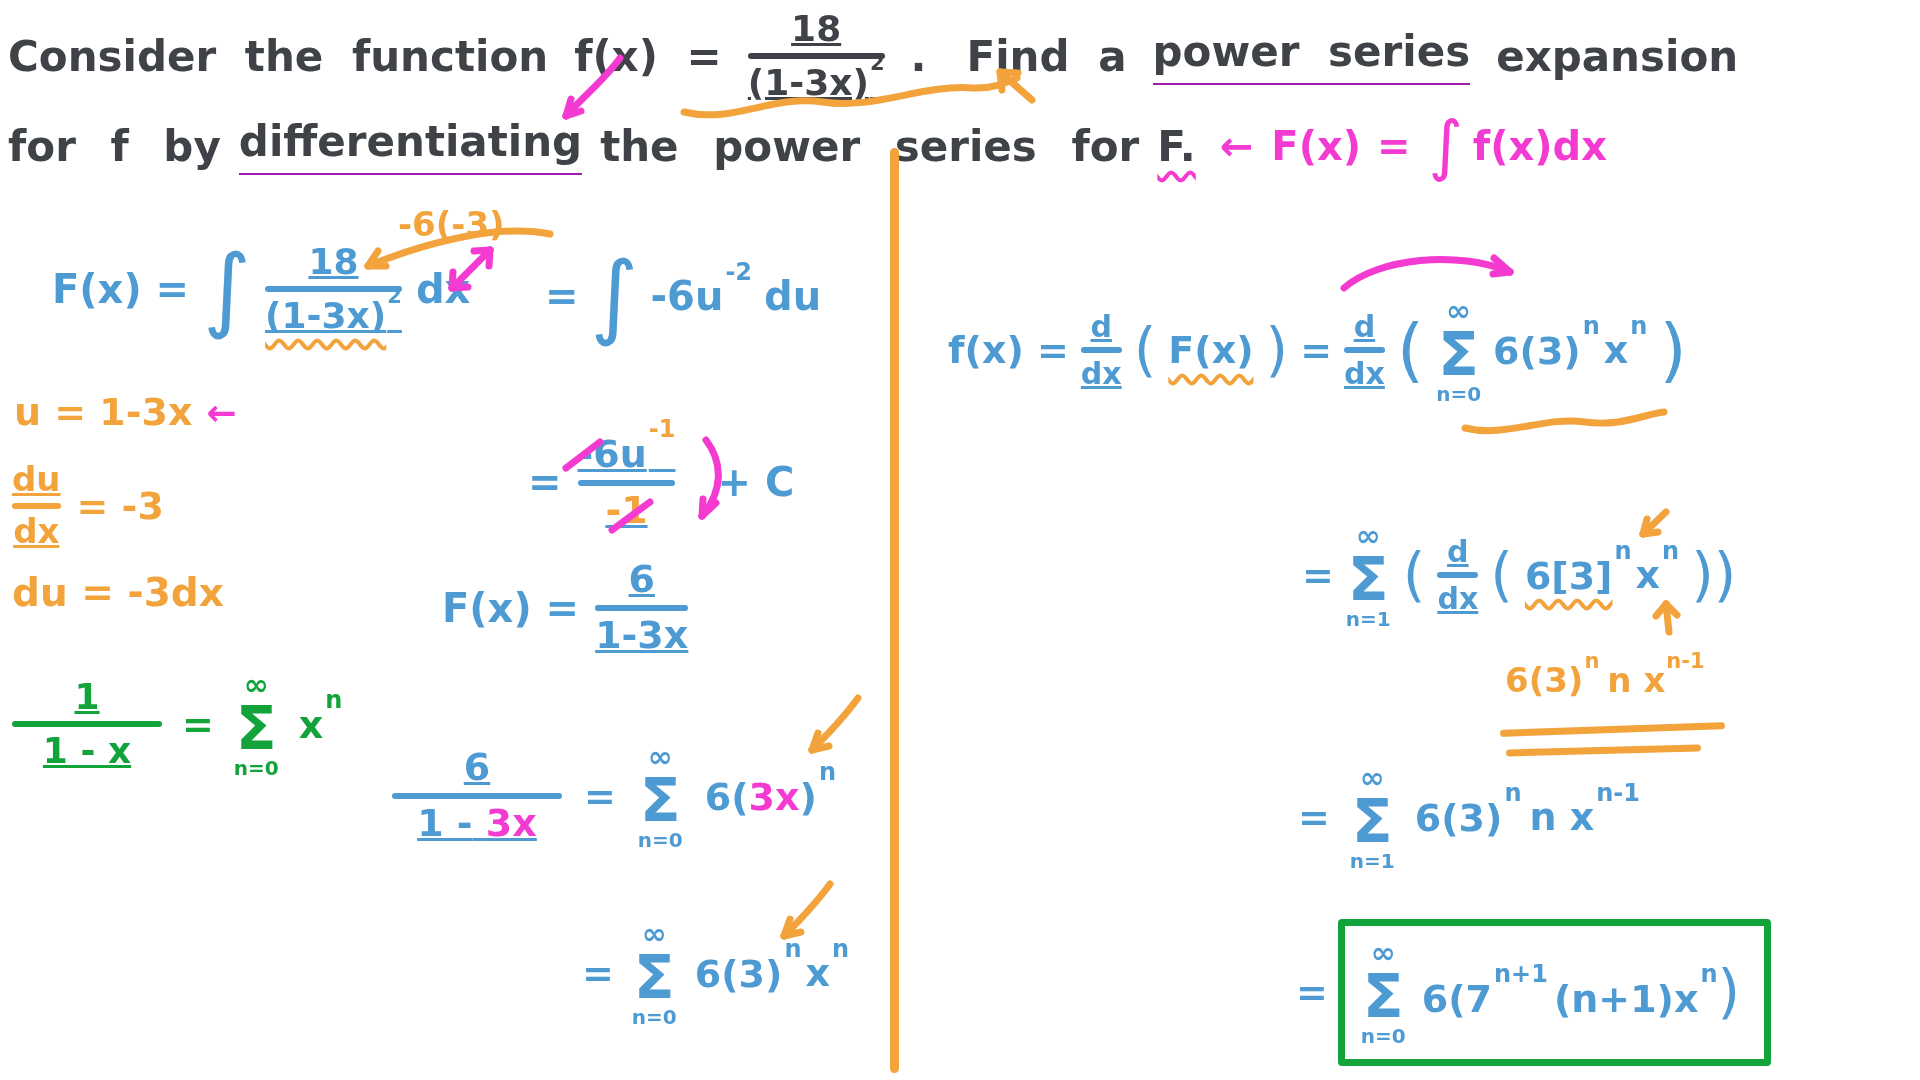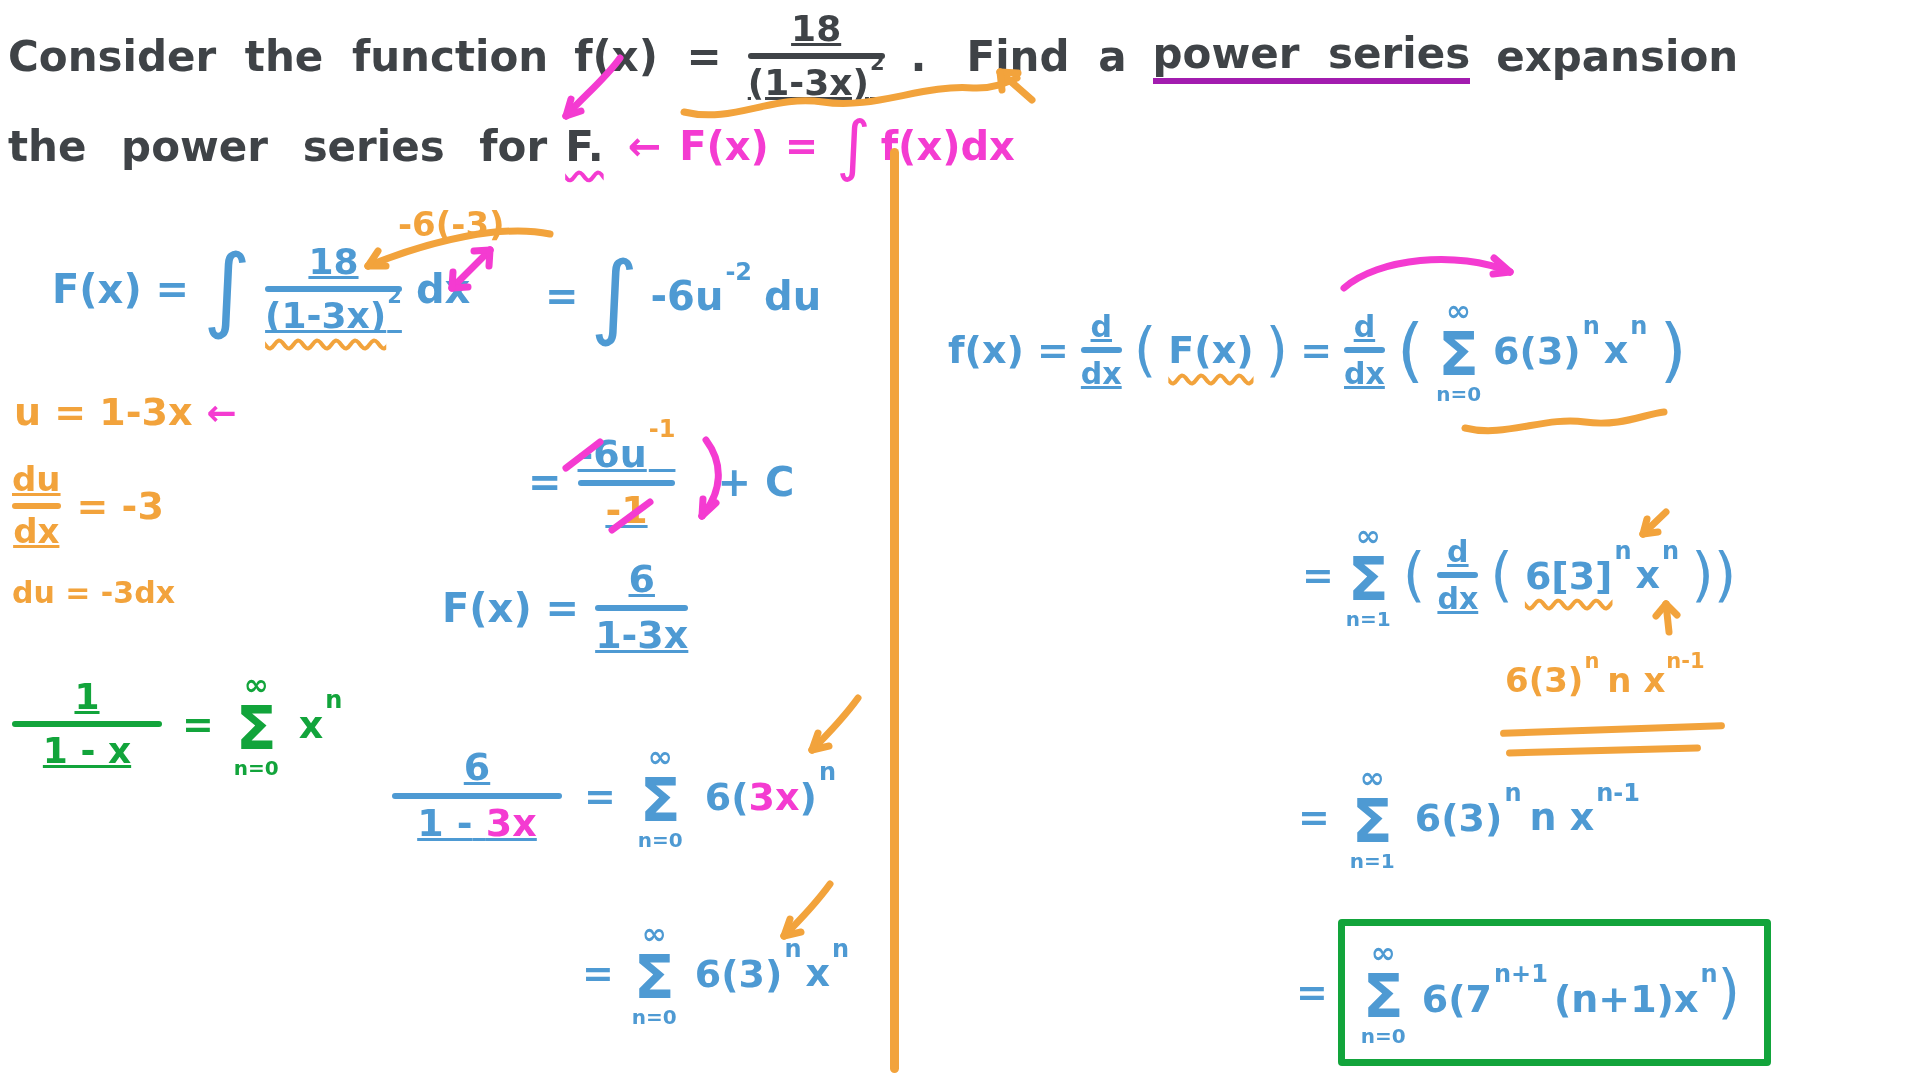--- a/index.html
+++ b/index.html
@@ -28,21 +28,21 @@
   .bp { font-size:70px; font-weight:400; line-height:1; }
   .mp { font-size:58px; font-weight:400; line-height:1; }
   .intg { font-size:92px; font-weight:400; line-height:.85; }
   .dfrac .n, .dfrac .d { font-size:30px; }
   .wavy-o { text-decoration-line:underline; text-decoration-style:wavy;
             text-decoration-color:#F2A33C; text-decoration-thickness:4px;
             text-underline-offset:11px; text-decoration-skip-ink:none; }
   .wavy-p { text-decoration-line:underline; text-decoration-style:wavy;
             text-decoration-color:#F43BD1; text-decoration-thickness:4px;
             text-underline-offset:10px; text-decoration-skip-ink:none; }
-  .ul-p { border-bottom:6px solid #a21caf; }
+  .ul-p { border-bottom:2px solid #a21caf; padding-bottom:7px; }
   svg { overflow:visible; }
   svg path { fill:none; stroke-width:7; stroke-linecap:round; stroke-linejoin:round; }
   .s-pink path { stroke:#F43BD1; }
   .s-orange path { stroke:#F2A33C; }
   .gbox { border:7px solid #12A43B; border-radius:4px; display:inline-flex;
           align-items:center; gap:16px; padding:12px 24px 12px 16px; }
 </style>
 </head>
 <body>
 
@@ -54,20 +54,22 @@
     <span class="fbar"></span>
     <span><span>(1-3x)</span><sup class="e2">2</sup></span>
   </span>
   <span>.</span>
   <span style="margin-left:14px;">Find a</span>
   <span class="ul-p">power series</span>
   <span>expansion</span>
 </div>
 
 <div class="row ink" style="left:8px; top:104px; height:84px; gap:18px; font-size:42px; word-spacing:20px;">
+  <span>for f by</span>
+  <span class="ul-p">differentiating</span>
   <span>the power series for</span>
   <span class="wavy-p">F.</span>
   <span class="pink" style="margin-left:6px; font-size:40px;">←</span>
   <span class="pink" style="font-size:40px; word-spacing:2px;">F(x) =</span>
   <span class="pink" style="font-size:66px; font-weight:400; line-height:.9;">∫</span>
   <span class="pink" style="margin-left:-8px; font-size:40px;">f(x)dx</span>
 </div>
 
 <svg class="abs s-pink" style="left:548px; top:52px;" width="80" height="78">
   <path d="M72 6 C58 26 36 44 18 64"></path>
@@ -126,21 +128,21 @@
 
 <div class="row orange" style="left:12px; top:446px; height:120px; gap:16px; font-size:38px;">
   <span class="frac" style="font-size:34px;">
     <span>du</span>
     <span class="fbar"></span>
     <span>dx</span>
   </span>
   <span>= -3</span>
 </div>
 
-<div class="row orange" style="left:12px; top:562px; height:60px; font-size:30px;">
+<div class="row orange" style="left:12px; top:562px; height:60px; font-size:39px;">
   <span>du = -3dx</span>
 </div>
 
 <div class="row blue" style="left:528px; top:424px; height:116px; gap:16px; font-size:40px;">
   <span>=</span>
   <span class="frac" style="font-size:38px;">
     <span><span>-6u</span><sup class="e orange">-1</sup></span>
     <span class="fbar"></span>
     <span class="orange">-1</span>
   </span>

